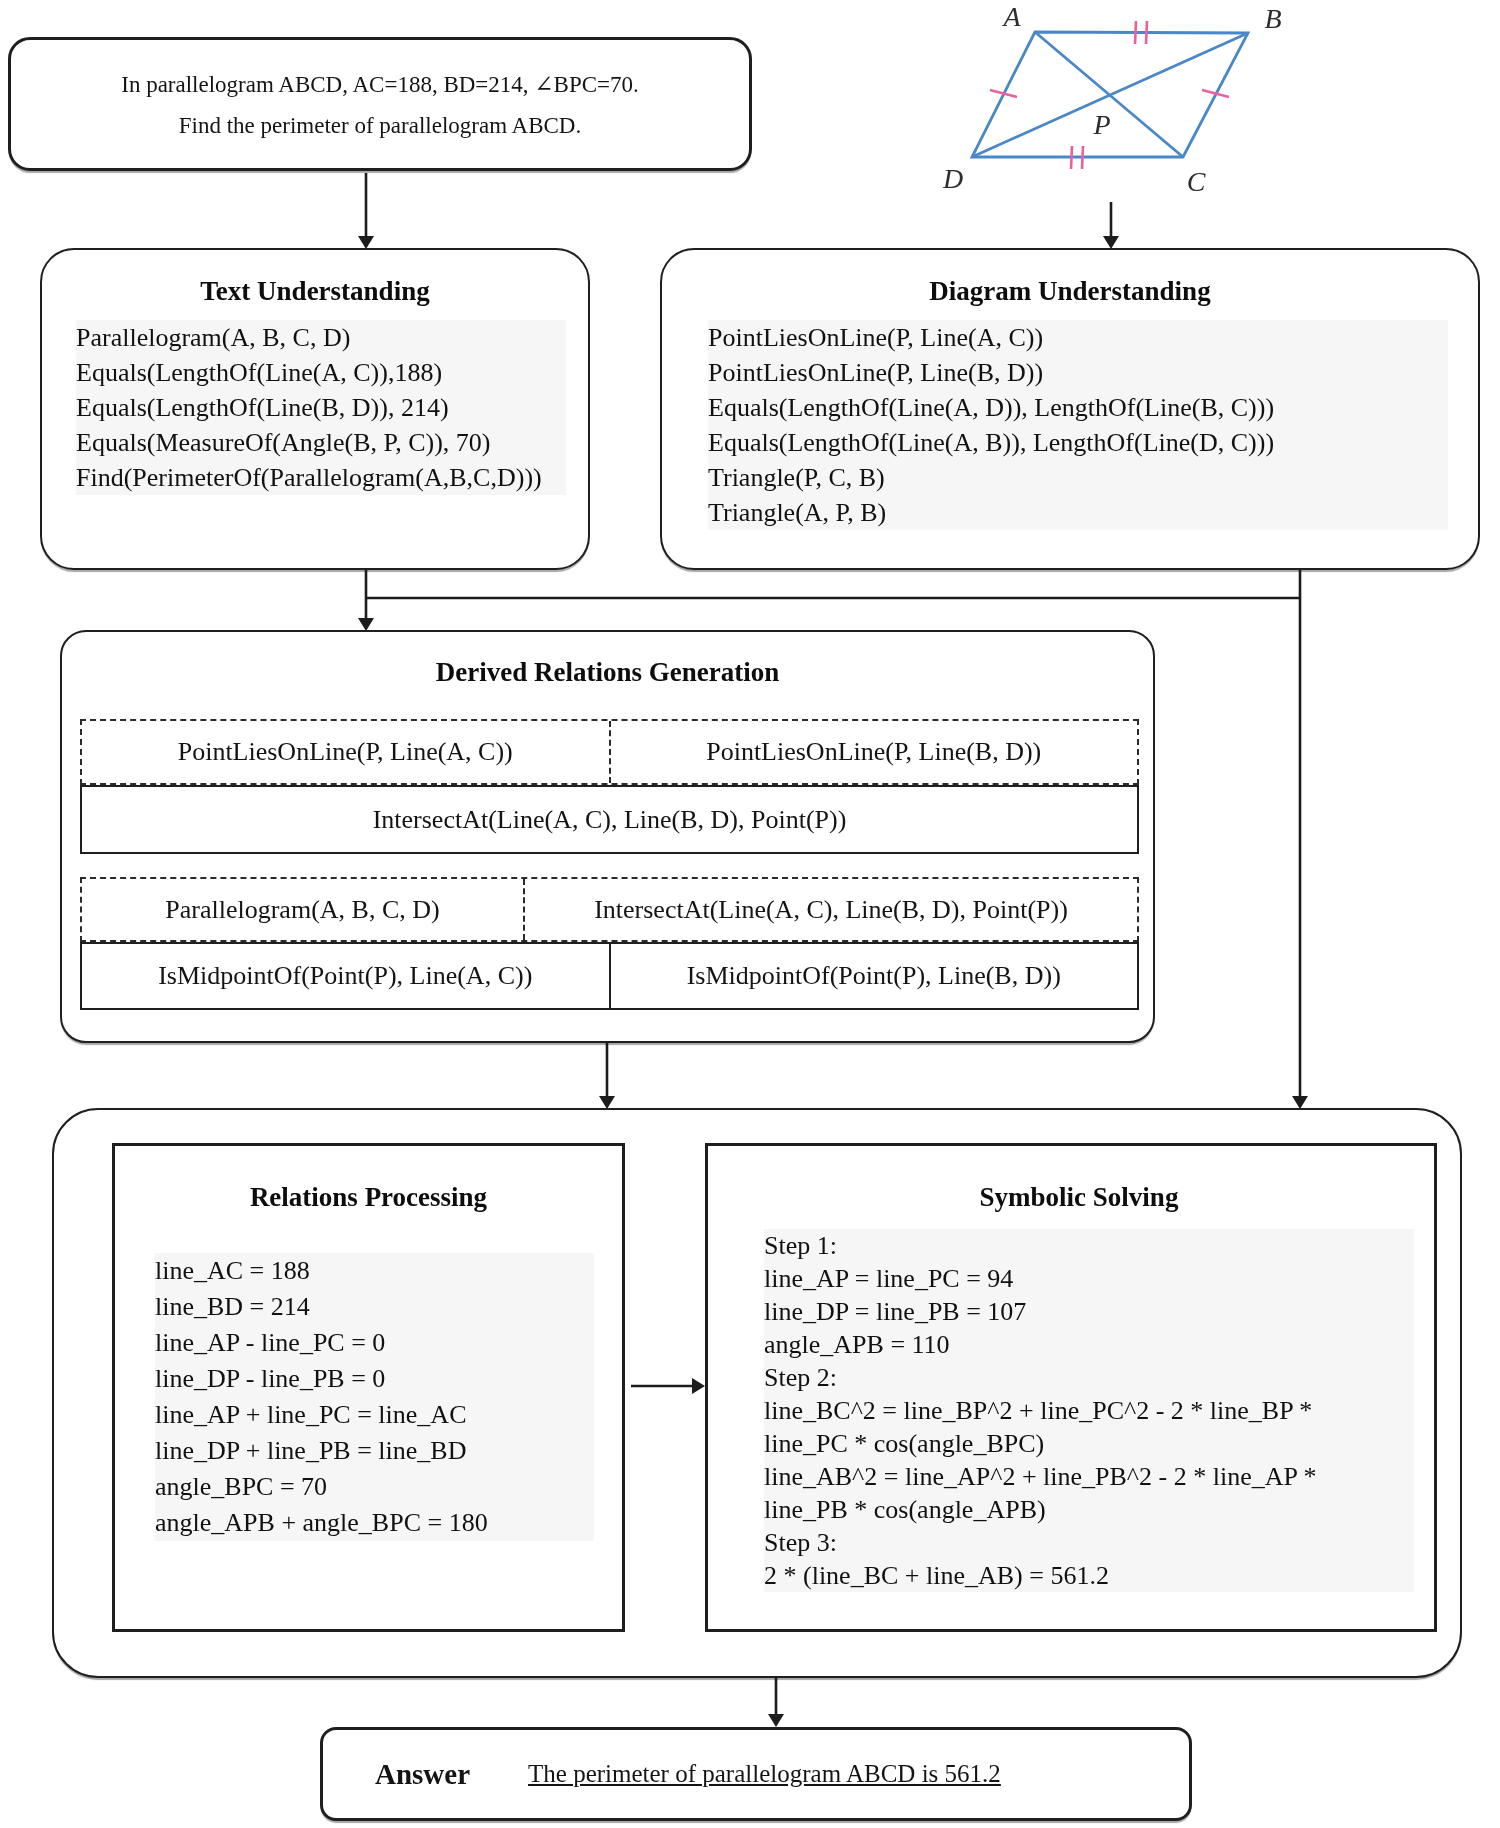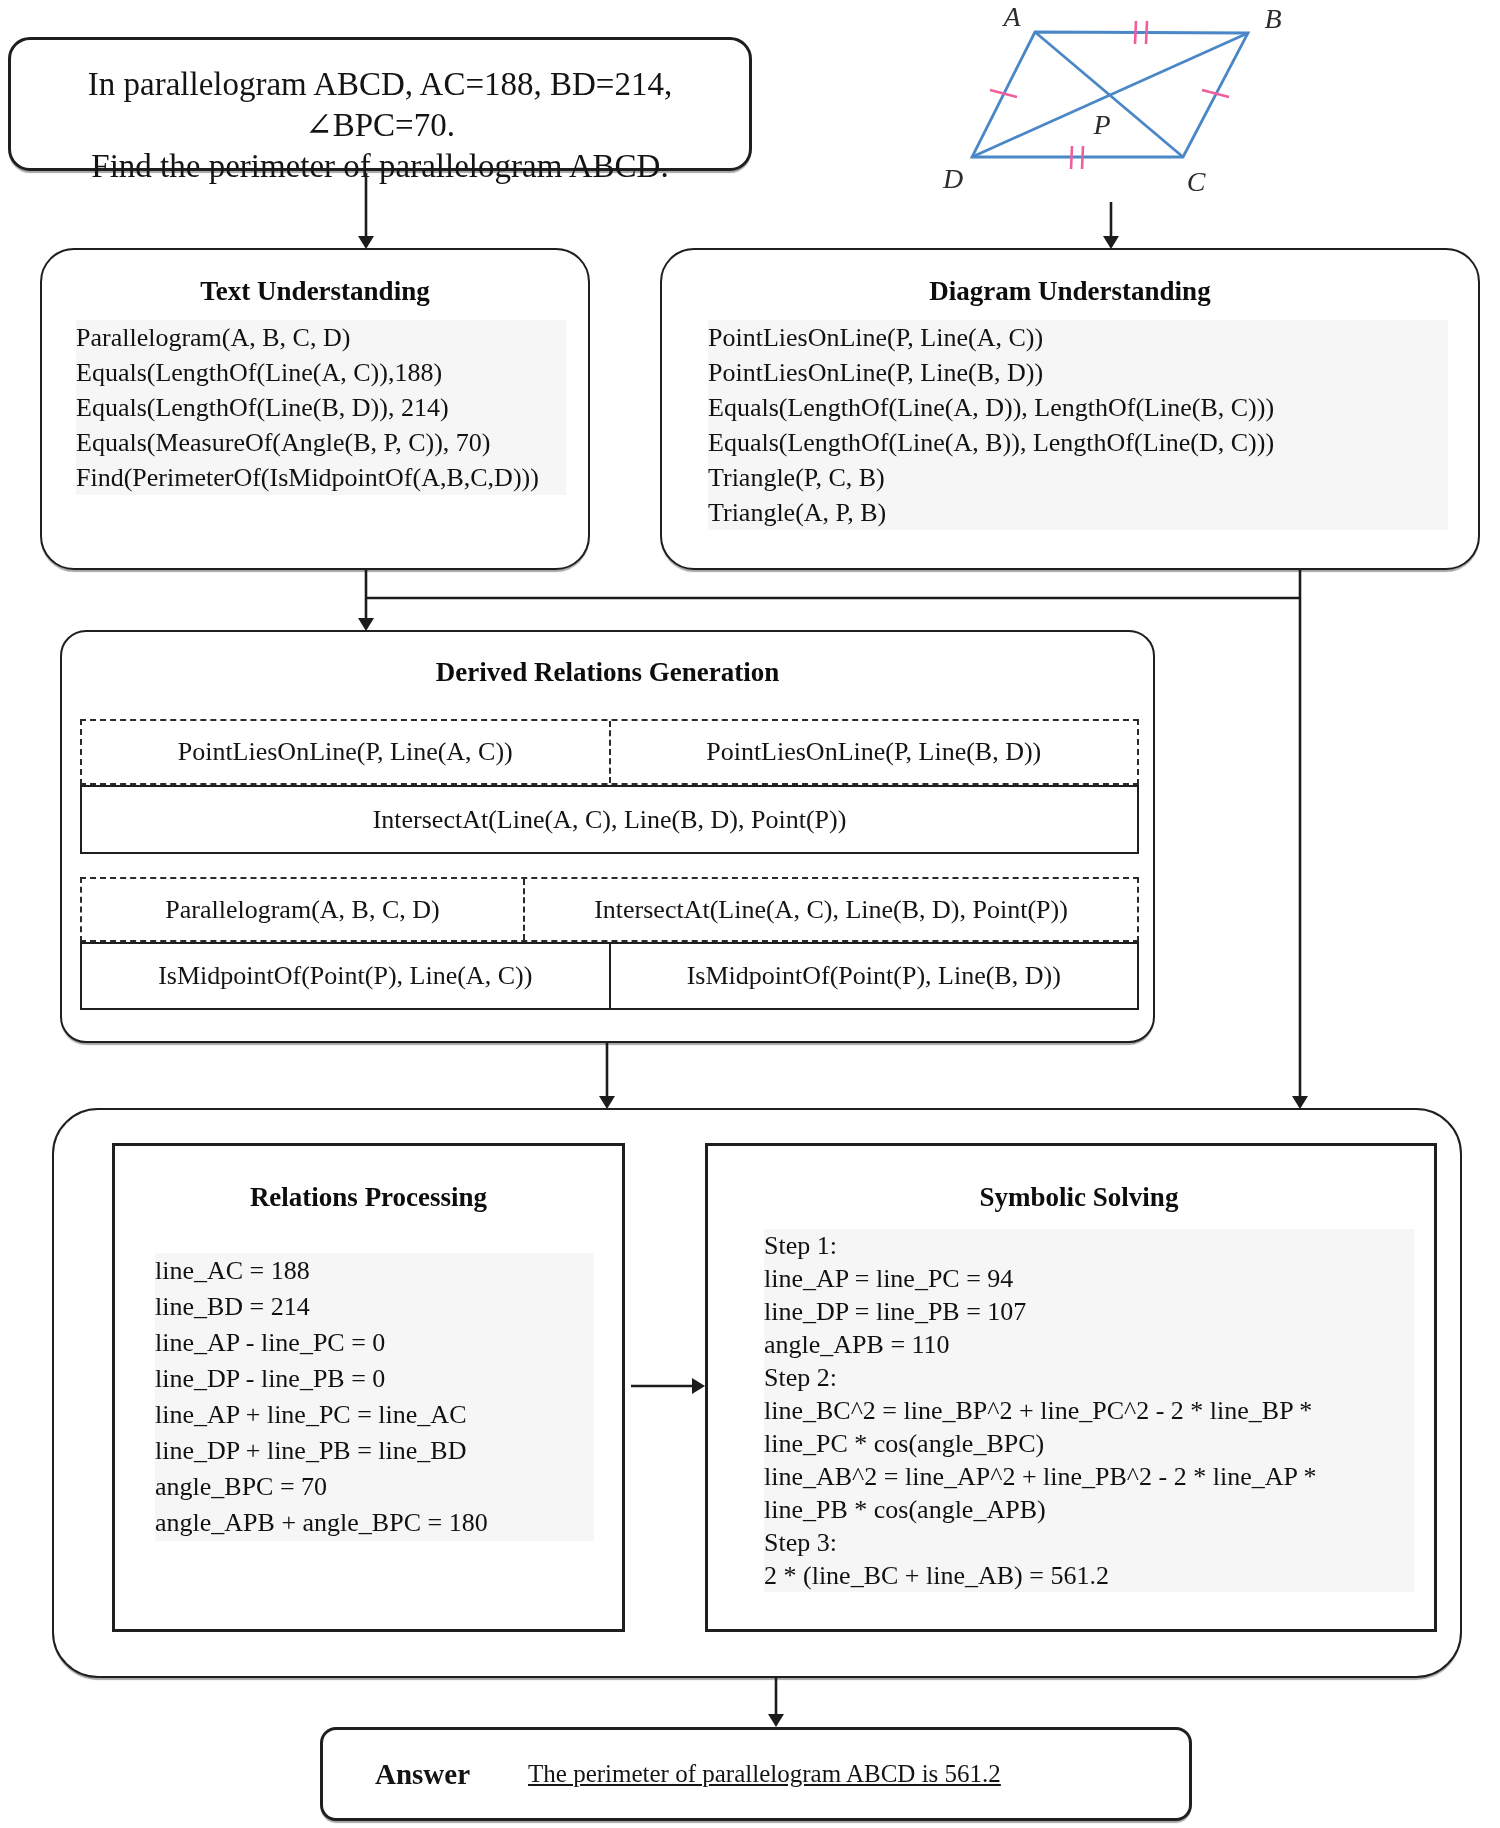--- a/index.html
+++ b/index.html
@@ -7,21 +7,21 @@
     position:relative;width:1500px;height:1828px;background:#ffffff;overflow:hidden;
     font-family:"Liberation Serif","DejaVu Serif",serif;color:#141414;
   }
   .rbox{position:absolute;border:3px solid #1f1f1f;background:#ffffff;box-sizing:border-box;
         box-shadow:0 3px 1px -1px rgba(0,0,0,0.35);}
   .title{font-weight:bold;text-align:center;font-size:27px;color:#0d0d0d;}
   .lines{font-size:26px;line-height:35px;color:#111;background:#f6f6f6;}
   .codeline{white-space:nowrap;}
   
   #problem-box{left:8px;top:37px;width:744px;height:134px;border-radius:22px;}
-  #problem-box .ptext{font-size:33px;line-height:41px;text-align:center;margin-top:24px;}
+  #problem-box .ptext{font-size:23px;line-height:41px;text-align:center;margin-top:24px;}
   
   #text-box{left:40px;top:248px;width:550px;height:322px;border-radius:34px;border-width:2.5px;}
   #text-box .title{margin-top:26px;}
   #text-box .lines{margin:13px 22px 0 34px;}
   #diagram-box{left:660px;top:248px;width:820px;height:322px;border-radius:34px;border-width:2.5px;}
   #diagram-box .title{margin-top:26px;}
   #diagram-box .lines{margin:13px 30px 0 46px;}
   
   #derived-box{left:60px;top:630px;width:1095px;height:413px;border-radius:26px;border-width:2.5px;}
   #derived-box .title{margin-top:25px;}
@@ -89,21 +89,21 @@
     <text class="figlabel" x="262" y="134" text-anchor="middle">P</text>
   </svg>
 
   <div class="rbox" id="text-box">
     <div class="title">Text Understanding</div>
     <div class="lines">
       <div class="codeline">Parallelogram(A, B, C, D)</div>
       <div class="codeline">Equals(LengthOf(Line(A, C)),188)</div>
       <div class="codeline">Equals(LengthOf(Line(B, D)), 214)</div>
       <div class="codeline">Equals(MeasureOf(Angle(B, P, C)), 70)</div>
-      <div class="codeline">Find(PerimeterOf(IsMidpointOf(A,B,C,D)))</div>
+      <div class="codeline">Find(PerimeterOf(Parallelogram(A,B,C,D)))</div>
     </div>
   </div>
 
   <div class="rbox" id="diagram-box">
     <div class="title">Diagram Understanding</div>
     <div class="lines">
       <div class="codeline">PointLiesOnLine(P, Line(A, C))</div>
       <div class="codeline">PointLiesOnLine(P, Line(B, D))</div>
       <div class="codeline">Equals(LengthOf(Line(A, D)), LengthOf(Line(B, C)))</div>
       <div class="codeline">Equals(LengthOf(Line(A, B)), LengthOf(Line(D, C)))</div>

